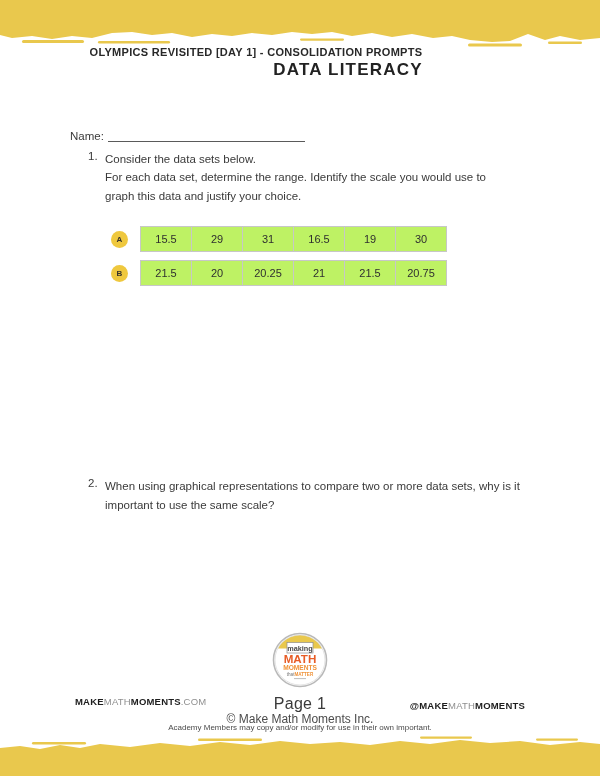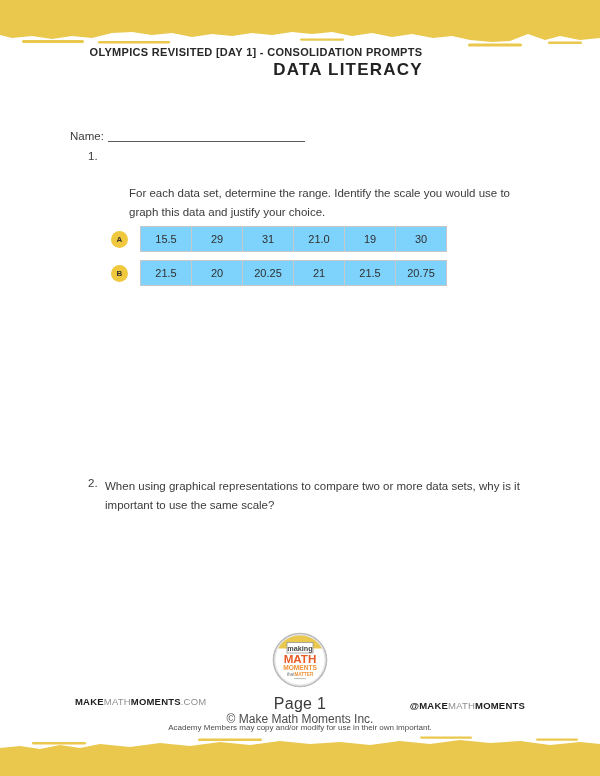--- a/index.html
+++ b/index.html
@@ -22,37 +22,37 @@
   .field-label{display:inline-block;}
   .write-line{display:inline-block;border-bottom:1.2px solid #5a5a5a;height:13px;vertical-align:bottom;}
   .name-line{width:197px;margin-left:4px;}
   .date-wrap{position:absolute;left:298px;top:0;}
   .date-line{width:124px;margin-left:3px;}
   
   .q-number{position:absolute;left:88px;font-size:11.5px;color:#3a3a3a;}
   .q-text{position:absolute;left:105px;font-size:11.5px;line-height:19px;color:#3a3a3a;}
   .q1-num{top:150px;}
   .q1-text{top:150px;width:420px;}
-  .q1-detail{top:184px;width:412px;margin-left:24px;}
+  .q1-detail{top:168px;width:412px;}
   .q2-num{top:477px;}
   .q2-text{top:477px;width:428px;}
   
   .set-row{position:absolute;left:111px;display:flex;align-items:center;}
   .set-a{top:226px;}
   .set-b{top:260px;}
   .set-badge{
     width:17px;height:17px;border-radius:50%;background:#efc83e;
     display:flex;align-items:center;justify-content:center;
     font-size:8px;font-weight:700;color:#38332a;flex:0 0 17px;
   }
   .set-table{display:flex;margin-left:12px;border-left:1px solid #c7c7c7;}
   .set-cell{
     width:50px;height:24px;border:1px solid #c7c7c7;border-left:none;
     display:flex;align-items:center;justify-content:center;
-    font-size:11px;color:#2f2f2f;background:#7dd3fc;
+    font-size:11px;color:#2f2f2f;background:#bef264;
   }
   
   .logo-wrap{top:631px;left:271px;width:58px;height:58px;}
   .footer-row{top:696px;left:0;width:600px;height:14px;font-size:9.5px;letter-spacing:.2px;}
   .brand-left{position:absolute;left:75px;top:0;}
   .page-num{position:absolute;left:0;width:600px;text-align:center;top:-1px;font-size:16px;color:#3a3a3a;letter-spacing:.3px;}
   .brand-right{position:absolute;right:75px;top:4px;}
   .b-dark{font-weight:800;color:#1d1d1d;}
   .b-gray{font-weight:400;color:#8f8f8f;}
   .copyright{top:712px;left:0;width:600px;text-align:center;font-size:12px;color:#4b4b4b;}
@@ -76,29 +76,30 @@
   </svg>
 
   <div class="abs subtitle">OLYMPICS REVISITED [DAY 1] - CONSOLIDATION PROMPTS</div>
   <div class="abs title">DATA LITERACY</div>
 
   <div class="abs field-row">
     <span class="field-label">Name:</span><span class="write-line name-line"></span>
   </div>
 
   <div class="abs q-number q1-num">1.</div>
+  <div class="abs q-text q1-text">Consider the data sets below.</div>
   <div class="abs q-text q1-detail">For each data set, determine the range. Identify the scale you would use to graph this data and justify your choice.</div>
 
   <div class="set-row set-a">
     <div class="set-badge">A</div>
     <div class="set-table">
       <div class="set-cell">15.5</div>
       <div class="set-cell">29</div>
       <div class="set-cell">31</div>
-      <div class="set-cell">21.0</div>
+      <div class="set-cell">16.5</div>
       <div class="set-cell">19</div>
       <div class="set-cell">30</div>
     </div>
   </div>
 
   <div class="set-row set-b">
     <div class="set-badge">B</div>
     <div class="set-table">
       <div class="set-cell">21.5</div>
       <div class="set-cell">20</div>

